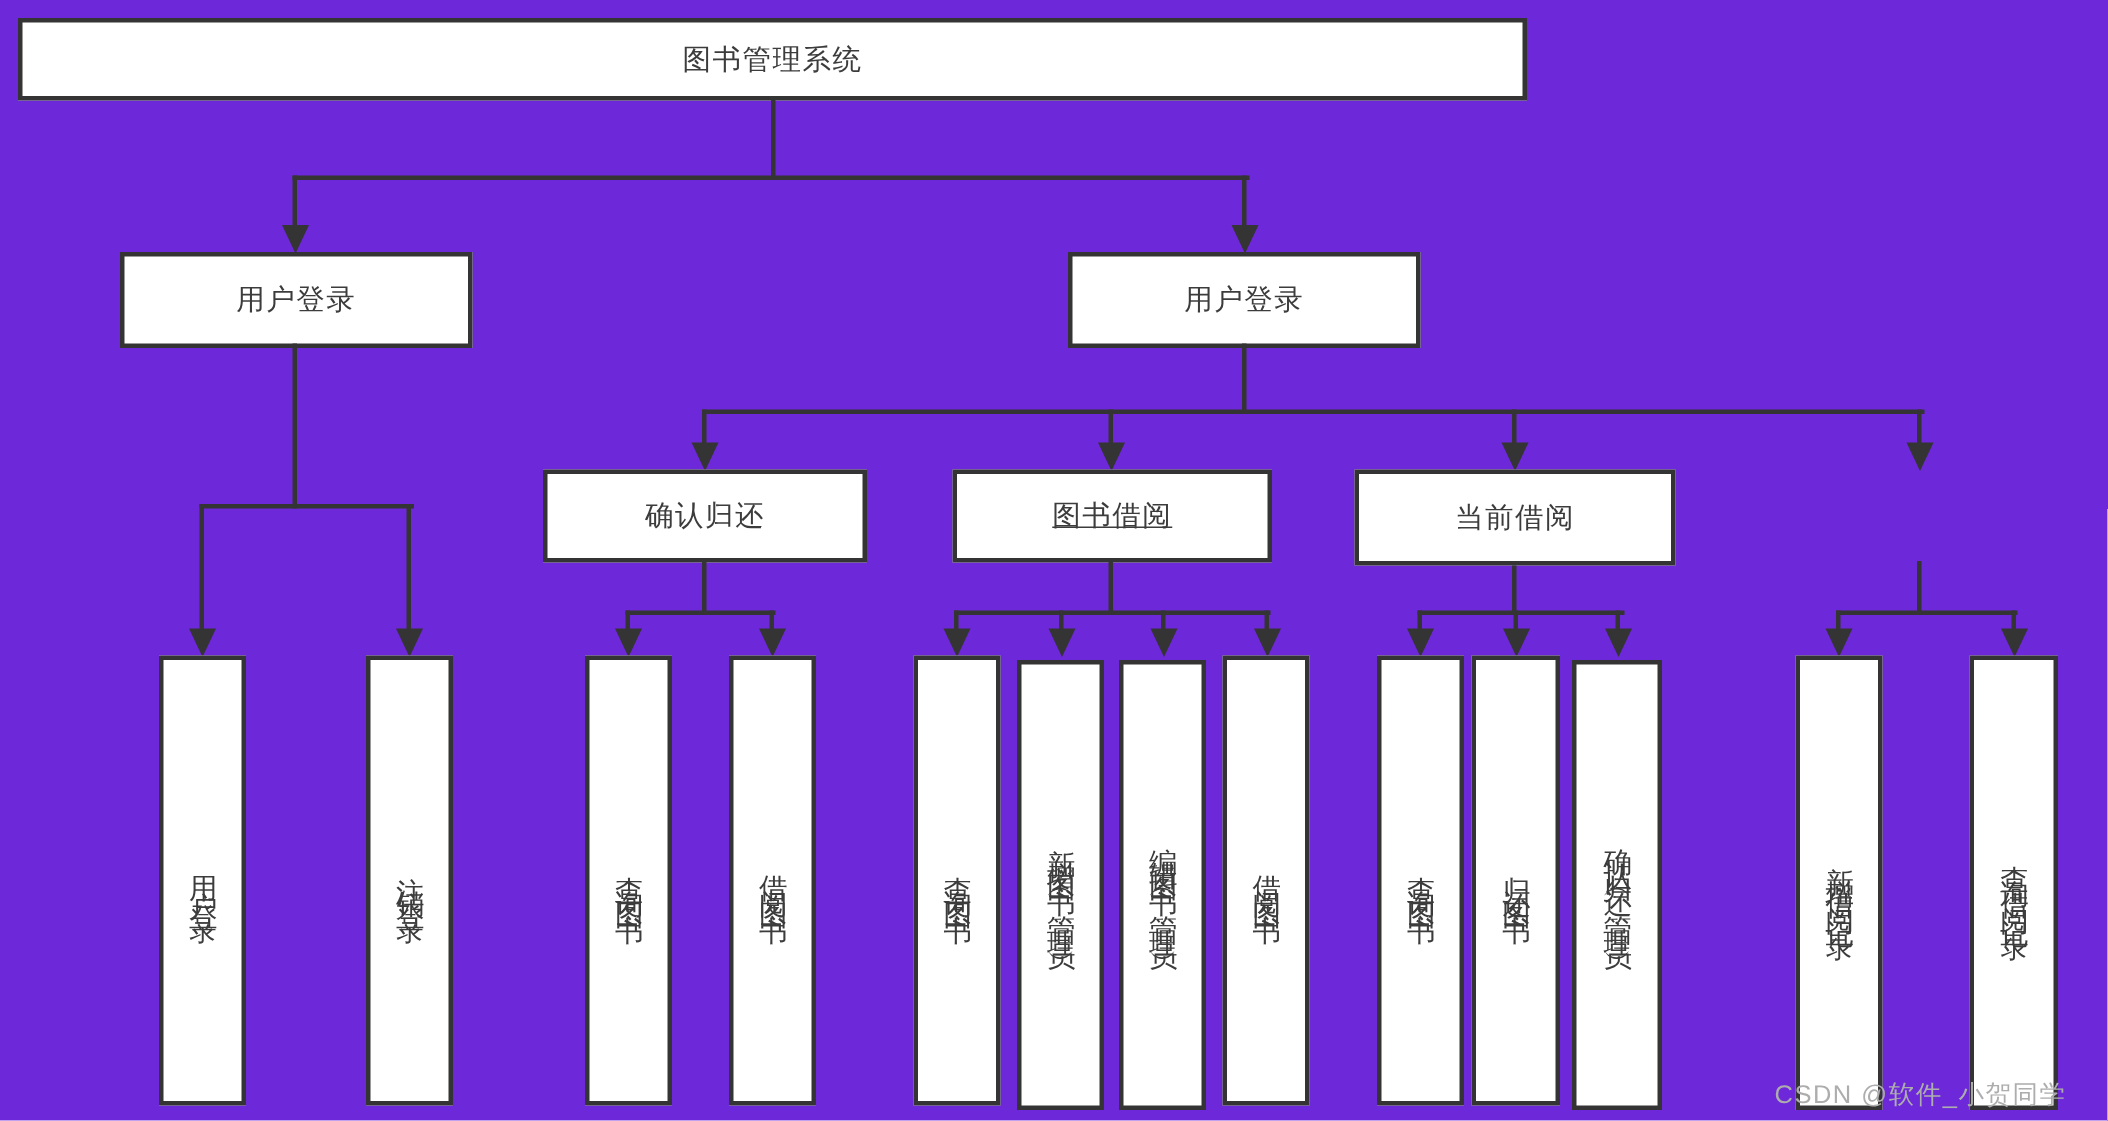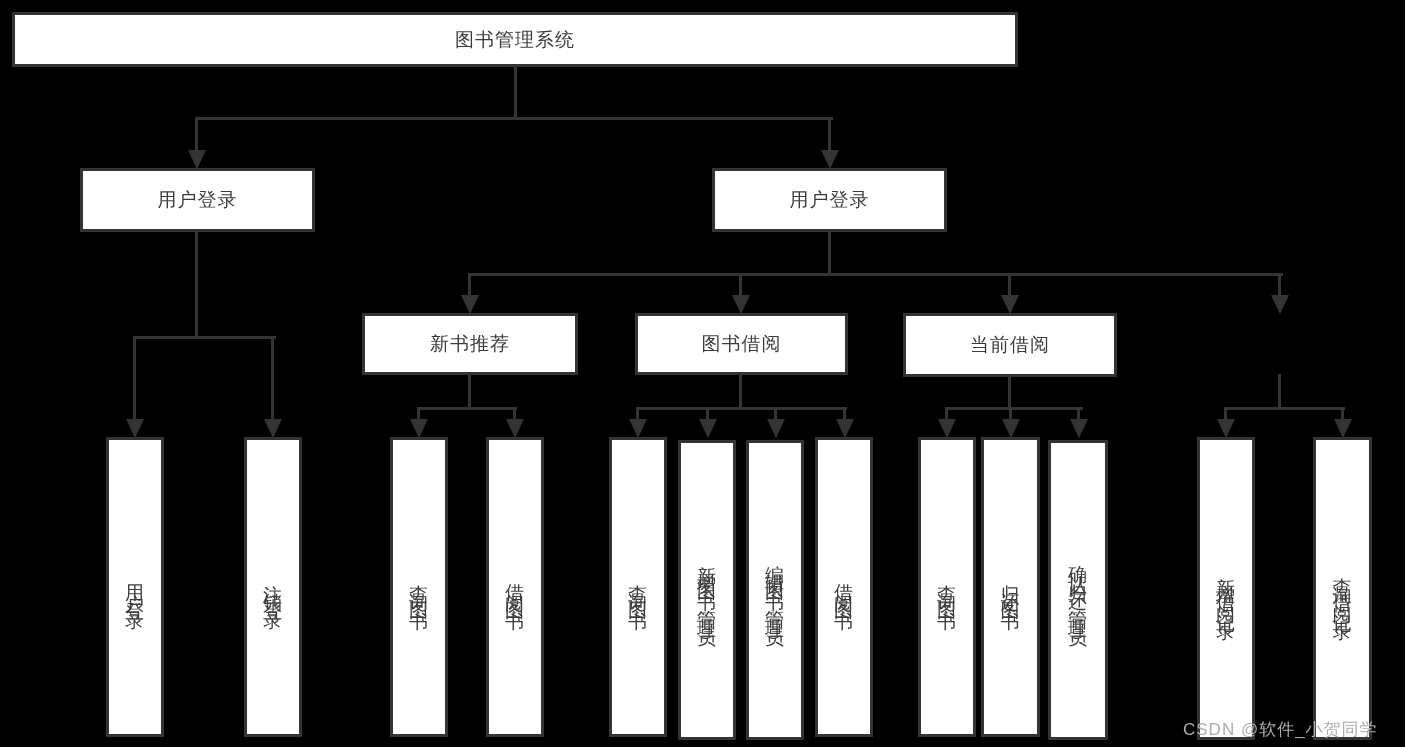--- a/index.html
+++ b/index.html
@@ -1,17 +1,17 @@
 <!DOCTYPE html>
 <html><head>
 <meta charset="utf-8">
 <style>
   html,body{margin:0;padding:0;background:#ffffff;}
   #canvas{
-    position:relative;width:1405px;height:747px;background:#000000;overflow:hidden;
+    position:relative;width:1405px;height:747px;background:#6d28d9;overflow:hidden;
     font-family:"Liberation Sans","DejaVu Sans",sans-serif;color:#383838;text-align:center;
   }
   .box{
     position:absolute;box-sizing:border-box;border:3px solid #343434;background:#ffffff;
     display:flex;align-items:center;justify-content:center;
     font-size:19px;color:#3c3c3c;letter-spacing:1px;
   }
   .vbox span{
     writing-mode:vertical-rl;text-orientation:mixed;letter-spacing:9px;line-height:1;
   }
@@ -62,23 +62,23 @@
   <div class="vl" style="left:468px;top:273px;height:25px;"></div>
   <div class="vl" style="left:739px;top:273px;height:25px;"></div>
   <div class="vl" style="left:1008px;top:273px;height:25px;"></div>
   <div class="vl" style="left:1278px;top:273px;height:25px;"></div>
   <div class="arr" style="left:461px;top:295px;"></div>
   <div class="arr" style="left:732px;top:295px;"></div>
   <div class="arr" style="left:1001px;top:295px;"></div>
   <div class="arr" style="left:1271px;top:295px;"></div>
 
   <div class="box" style="left:362px;top:313px;width:216px;height:62px;">
-    <span>新书推荐</span>
+    <span>确认归还</span>
   </div>
-  <div class="box" style="left:635px;top:313px;width:213px;height:62px;">
+  <div class="box" style="left:635px;top:313px;width:213px;height:62px;text-decoration:underline;">
     <span>图书借阅</span>
   </div>
   <div class="box" style="left:903px;top:313px;width:214px;height:64px;">
     <span>当前借阅</span>
   </div>
 
   <div class="vl" style="left:468px;top:374px;height:36px;"></div>
   <div class="hl" style="left:417px;top:407px;width:100px;"></div>
   <div class="vl" style="left:417px;top:407px;height:15px;"></div>
   <div class="vl" style="left:513px;top:407px;height:15px;"></div>

